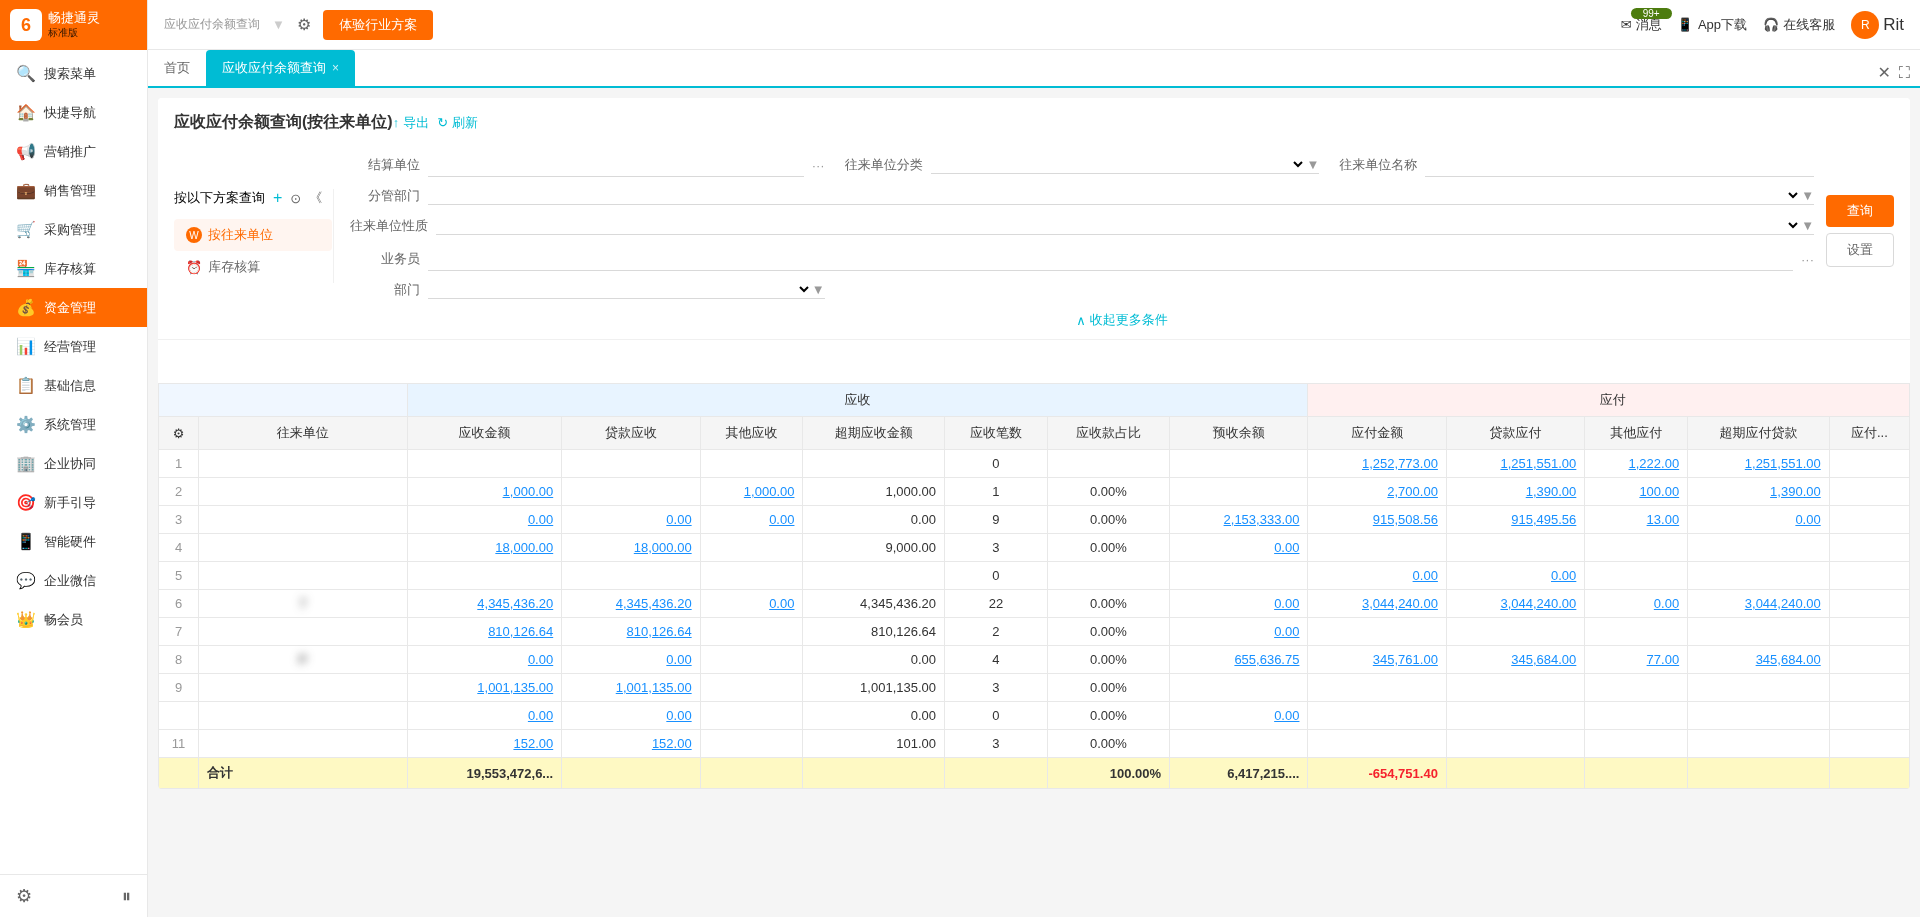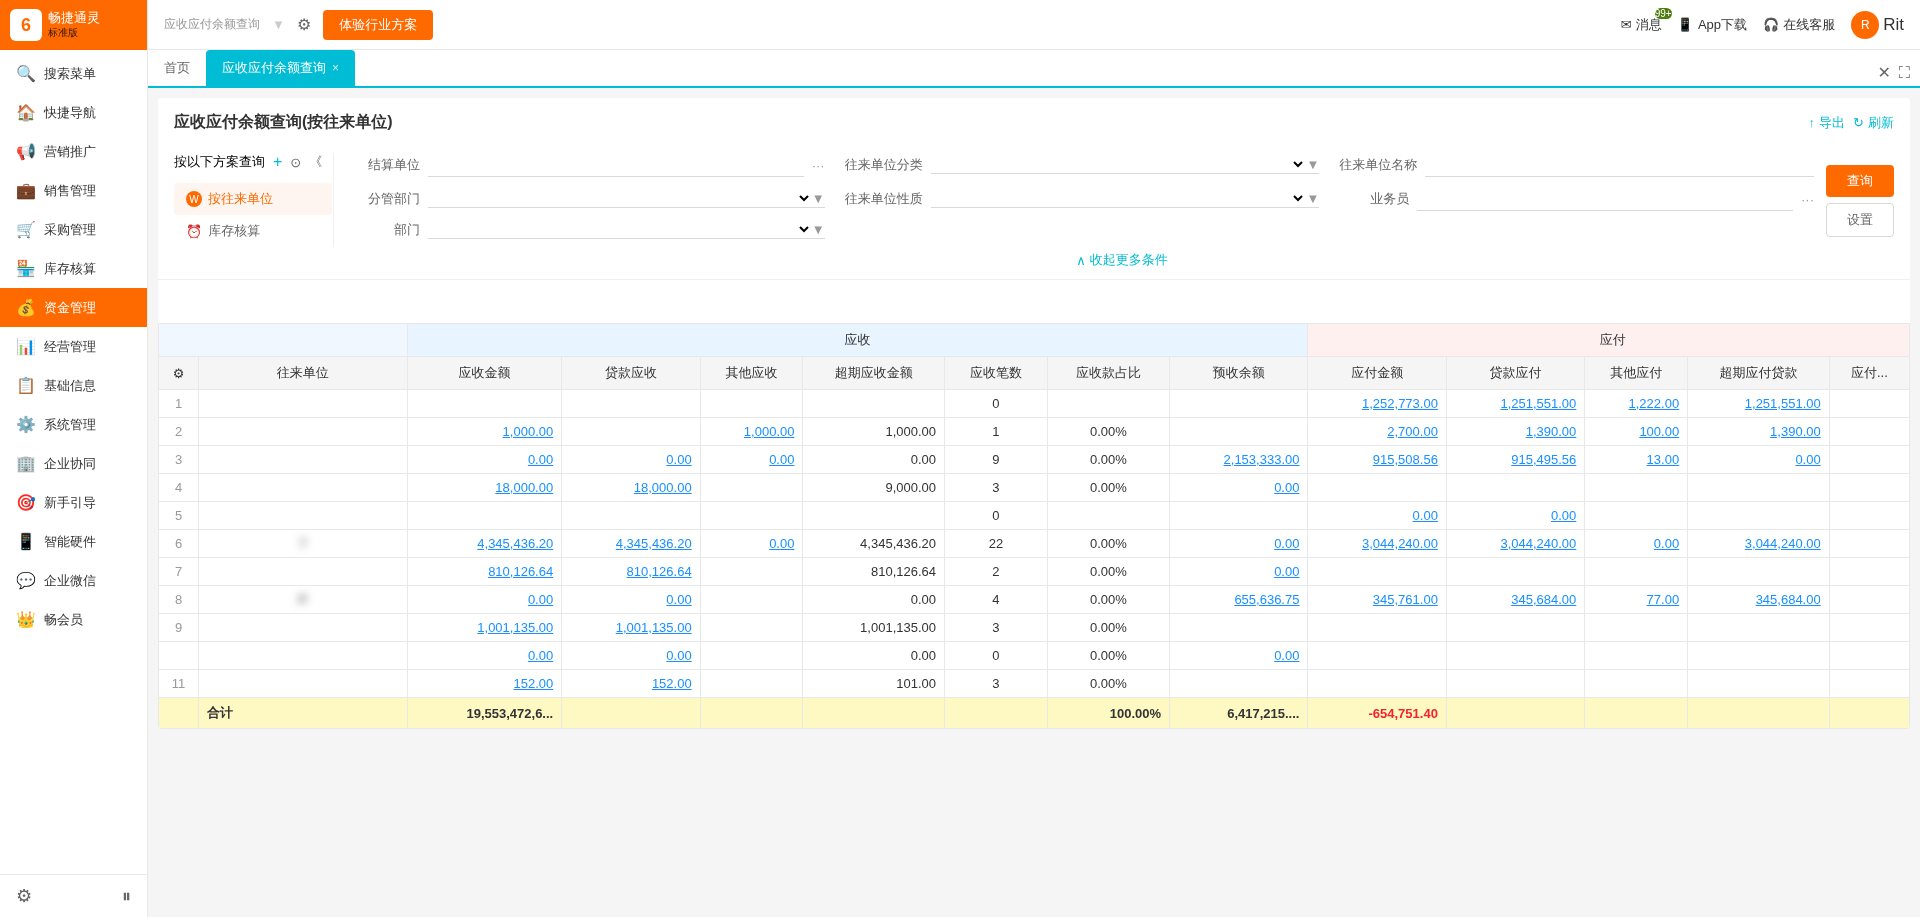--- a/index.html
+++ b/index.html
@@ -45,21 +45,21 @@
     .header-btn-orange {
       background: #ff6a00; color: #fff; border: none; border-radius: 4px;
       padding: 6px 16px; cursor: pointer; font-size: 13px;
     }
     .header-spacer { flex: 1; }
     .header-actions { display: flex; align-items: center; gap: 16px; }
     .header-action-item { display: flex; align-items: center; gap: 4px; cursor: pointer; color: #333; position: relative; }
     .badge {
       position: absolute; top: -8px; right: -10px;
       background: #4d7c0f; color: #fff; border-radius: 10px;
-      padding: 0 0; font-size: 10px; min-width: 16px; text-align: right;
+      padding: 0 12px; font-size: 10px; min-width: 16px; text-align: right;
     }
     .header-user { color: #333; font-size: 17px; }
 
     
     .tab-bar {
       position: fixed; left: 148px; top: 50px; right: 0; height: 38px;
       background: #fff; border-bottom: 2px solid #00bcd4;
       display: flex; align-items: flex-end; padding: 0 0 0 0; z-index: 99;
     }
     .tab {
@@ -77,21 +77,21 @@
 
     
     .main {
       position: fixed; left: 148px; top: 88px; right: 0; bottom: 0;
       overflow-y: auto; background: #f5f5f5;
     }
     .content-area {
       background: #fff; margin: 10px; border-radius: 4px; overflow: hidden;
     }
     .page-header {
-      display: flex; align-items: center; justify-content: space-between;
+      display: flex; align-items: center; 
       padding: 14px 16px 10px; background: #fff;
     }
     .page-title { font-size: 16px; font-weight: bold; color: #333; }
     .page-header-actions { display: flex; gap: 8px; align-items: center; }
     .btn-export {
       display: flex; align-items: center; gap: 4px;
       color: #00bcd4; cursor: pointer; font-size: 13px; border: none; background: none;
     }
     .btn-refresh {
       display: flex; align-items: center; gap: 4px;
@@ -286,21 +286,21 @@
         <button class="btn-refresh">
           <span>↻</span>
           <span>刷新</span>
         </button>
       </div>
     </div>
 
     <div class="search-area">
       <div style="display:flex; gap:16px; align-items:flex-start;">
 
-        <div style="min-width:160px; border-right:1px solid #f0f0f0; padding-right:1px;">
+        <div style="min-width:160px; border-right:1px solid #f0f0f0; padding-right:1px;margin-top:36px;">
           <div class="search-header">
             <span>按以下方案查询</span>
             <button class="search-add-btn">+</button>
             <span style="cursor:pointer;color:#666;">⊙</span>
             <span style="cursor:pointer;color:#666;">《</span>
           </div>
           <div class="nav-sub-item">
             <span style="width:16px;height:16px;border-radius:50%;background:#ff6a00;color:#fff;font-size:10px;display:flex;align-items:center;justify-content:center;">W</span>
             <span>按往来单位</span>
           </div>
@@ -328,21 +328,21 @@
                     </select>
                     <span style="color:#999;">▼</span>
                   </div>
                 </div>
                 <div class="search-row">
                   <span class="search-label">往来单位名称</span>
                   <input class="search-input" type="text" style="">
                 </div>
               </div>
 
-              <div style="display:grid; grid-template-columns:1fr 1fr 1fr; gap:12px 20px; margin-bottom:10px;">
+              <div style="display:grid; grid-template-columns:1fr; gap:12px 20px; margin-bottom:10px;">
                 <div class="search-row">
                   <span class="search-label">分管部门</span>
                   <div class="search-select-wrapper">
                     <select class="search-select">
                       <option value=""></option>
                     </select>
                     <span style="color:#999;">▼</span>
                   </div>
                 </div>
                 <div class="search-row">

